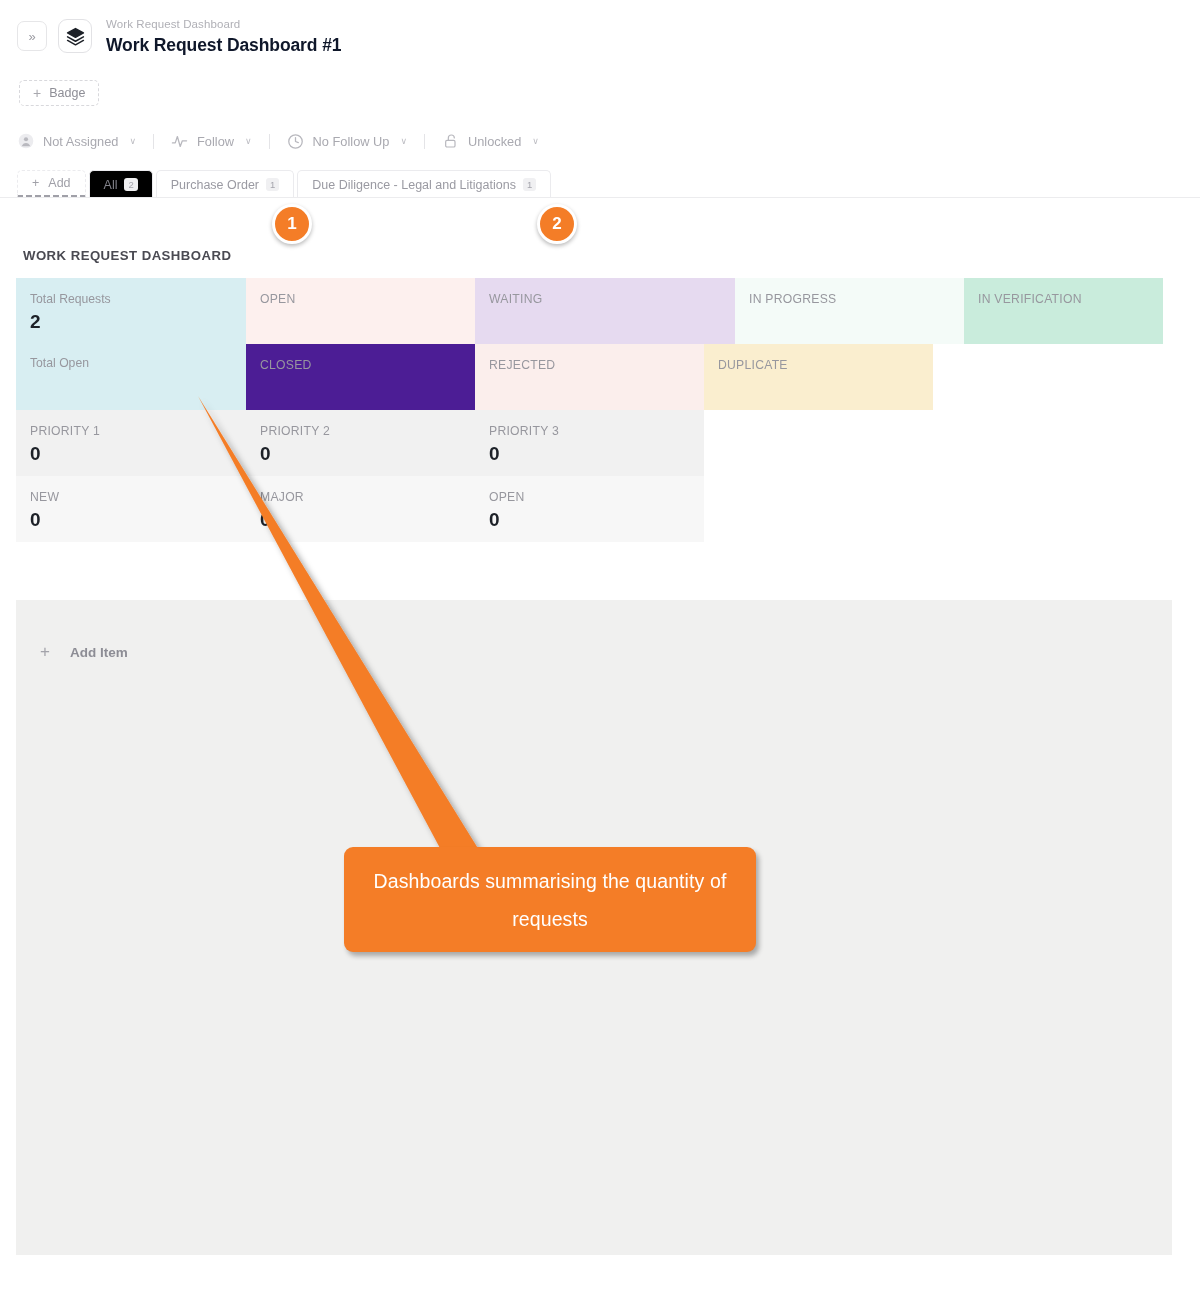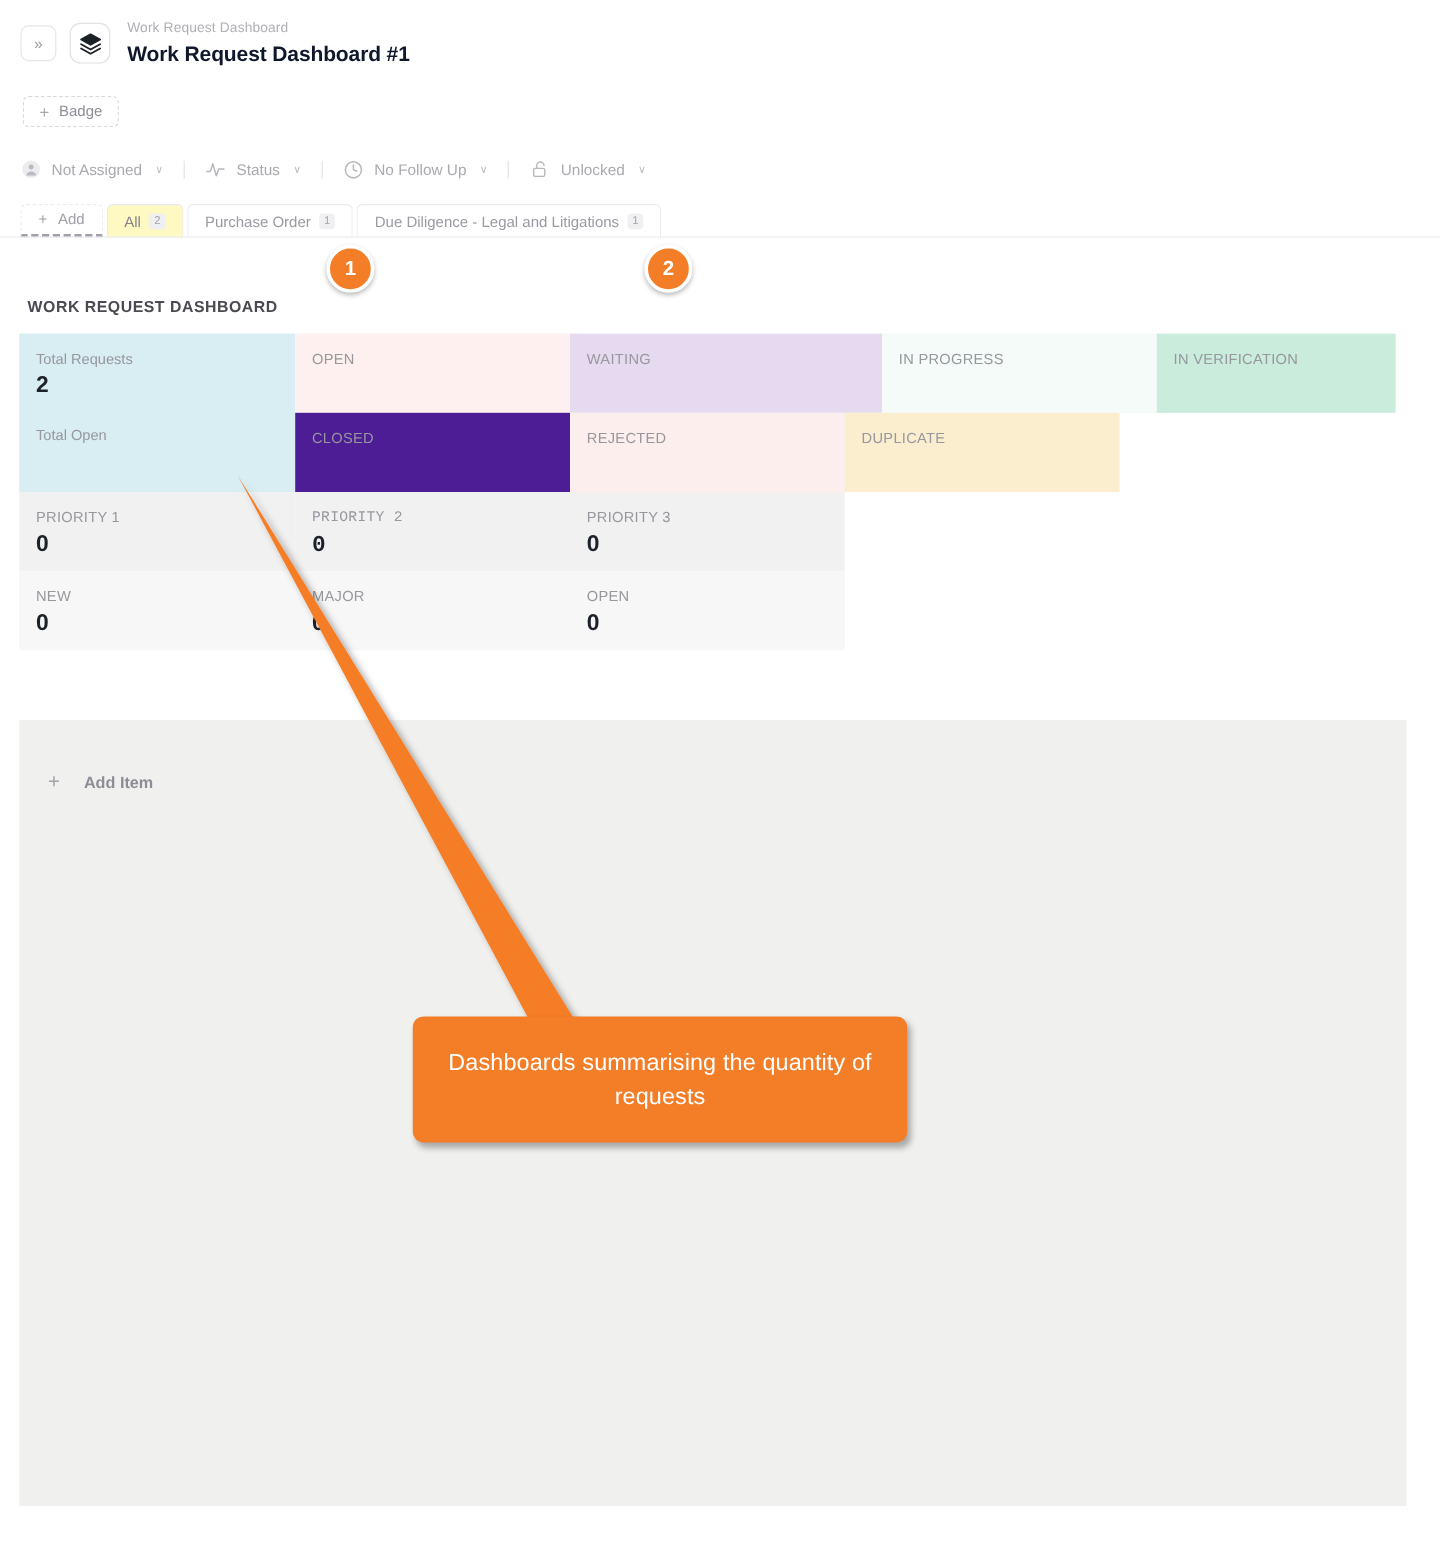--- a/index.html
+++ b/index.html
@@ -46,21 +46,21 @@
 
   
   .tabs { position: absolute; left: 17px; top: 170px; display: flex; align-items: flex-end; }
   .tab {
     display: flex; align-items: center; gap: 7px; height: 28px;
     padding: 0 14px; font-size: 12.5px; color: #9a9aa2;
     background: #fff; border: 1px solid #ebebee; border-bottom: none;
     border-radius: 5px 5px 0 0; margin-right: 3px;
   }
   .tab.add { border-style: dashed; color: #a0a0a8; gap: 9px; }
-  .tab.active { background: #fef9c3; color: #83838b; }
+  .tab.active { background: #000000; color: #83838b; }
   .tab .cnt {
     font-size: 9.5px; color: #a4a4ac; background: #f0f0f2;
     border-radius: 3px; padding: 1px 4px; line-height: 11px;
   }
   .tabs-underline { position: absolute; left: 0; top: 197px; width: 1200px; height: 1px; background: #ececee; }
 
   
   .dash-title {
     position: absolute; left: 23px; top: 248px;
     font-size: 13.2px; font-weight: bold; color: #4a4a52; letter-spacing: .45px;
@@ -97,21 +97,21 @@
 
   .arrow-svg { position: absolute; left: 0; top: 0; width: 1200px; height: 1290px; pointer-events: none; }
 
   .callout {
     position: absolute; left: 344px; top: 847px; width: 412px; height: 105px;
     background: #f47d27; border-radius: 9px;
     box-shadow: 3px 4px 5px rgba(0,0,0,.3);
     display: flex; align-items: center; justify-content: center;
     text-align: center; padding: 0 28px;
   }
-  .callout-text { color: #fff; font-size: 19.5px; line-height: 28px; letter-spacing: .1px; }
+  .callout-text { color: #fff; font-size: 19.5px; line-height: 38px; letter-spacing: .1px; }
 </style>
 </head>
 <body>
 
 <div id="app">
 
   <div class="header">
     <div class="collapse-btn">»</div>
 
     <div class="layers-btn">
@@ -149,21 +149,21 @@
       <span class="caret">∨</span>
     </div>
     <div class="filter-sep"></div>
 
     <div class="filter-item">
       <span class="ficon">
         <svg width="17" height="17" viewBox="0 0 24 24" fill="none" stroke="#b8b8be" stroke-width="1.8" stroke-linecap="round" stroke-linejoin="round">
             <polyline points="2 14 6 14 9 5 13 19 16 11 22 11"></polyline>
           </svg>
       </span>
-      <span>Status</span>
+      <span>Follow</span>
       <span class="caret">∨</span>
     </div>
     <div class="filter-sep"></div>
 
     <div class="filter-item">
       <span class="ficon">
         <svg width="17" height="17" viewBox="0 0 24 24" fill="none" stroke="#b8b8be" stroke-width="1.8" stroke-linecap="round" stroke-linejoin="round">
             <circle cx="12" cy="12" r="9.5"></circle>
             <polyline points="12 6.5 12 12 16 13.6"></polyline>
           </svg>
@@ -243,21 +243,21 @@
           <div class="tile" style="width:239px"></div>
         </div>
       </div>
     </div>
 
     <div class="tile-row">
       <div class="tile" id="t9" style="width: 230px; background: rgb(241, 241, 241);">
         <div class="tlabel">PRIORITY 1</div>
         <div class="tval">0</div>
       </div>
-      <div class="tile" id="t10" style="width: 229px; background: rgb(241, 241, 241); font-family: Liberation Mono, monospace;">
+      <div class="tile" id="t10" style="width: 229px; background: rgb(241, 241, 241);">
         <div class="tlabel">PRIORITY 2</div>
         <div class="tval">0</div>
       </div>
       <div class="tile" id="t11" style="width: 229px; background: rgb(241, 241, 241);">
         <div class="tlabel">PRIORITY 3</div>
         <div class="tval">0</div>
       </div>
     </div>
 
     <div class="tile-row">

